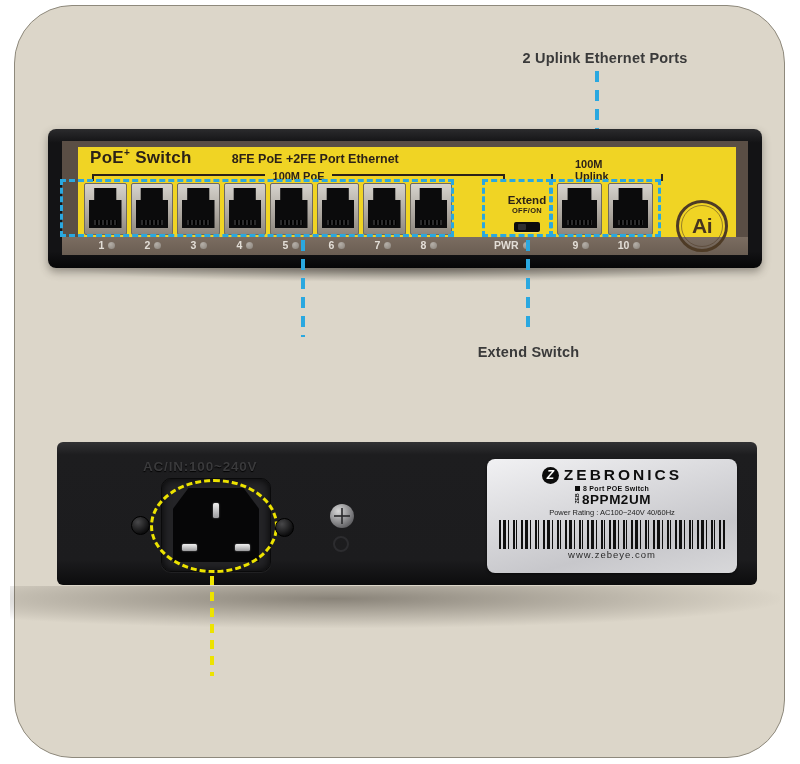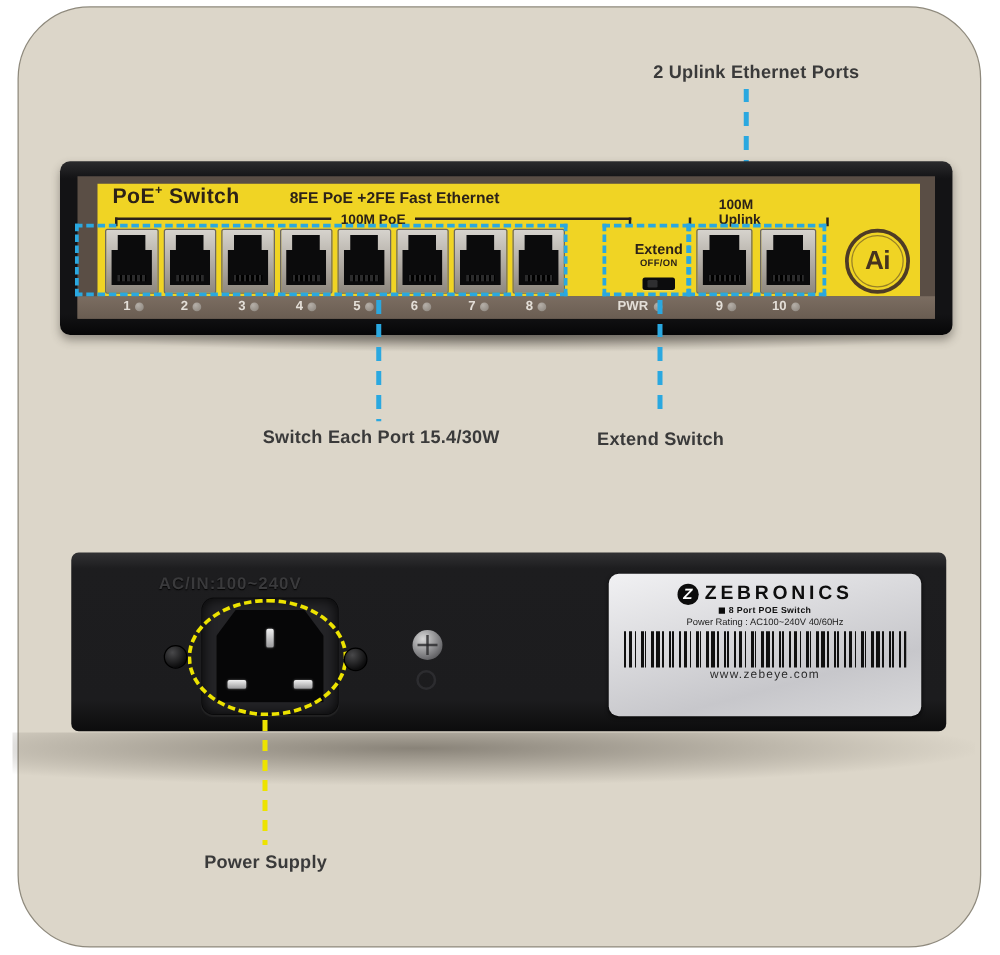--- a/index.html
+++ b/index.html
@@ -56,35 +56,35 @@
   .led { width:7px; height:7px; border-radius:50%;
          background:radial-gradient(circle at 35% 30%,#b5afa8,#8a837b); display:inline-block; }
 
   .extend-block { position:absolute; left:497px; top:194px; width:60px; text-align:center; color:#2c2218; }
   .extend-word { font-size:11.5px; font-weight:700; }
   .extend-onoff { font-size:7.5px; font-weight:700; letter-spacing:.3px; }
   .toggle { width:26px; height:10px; margin:7px auto 0; background:#0c0c0d; border-radius:2px; position:relative;
             box-shadow:0 1px 0 rgba(255,255,255,.25); }
   .toggle::before { content:""; position:absolute; left:4px; top:2px; width:8px; height:6px; background:#2e2e30; border-radius:1px; }
 
-  .ai-logo { position:absolute; left:676px; top:183px; width:52px; height:52px; border-radius:50%;
+  .ai-logo { position:absolute; left:676px; top:200px; width:52px; height:52px; border-radius:50%;
      border:3px solid #4e3b26; display:flex; align-items:center; justify-content:center; }
   .ai-logo::before { content:""; position:absolute; inset:2px; border-radius:50%; border:1.5px solid rgba(78,59,38,.55); }
   .ai-logo span { font-size:21px; font-weight:700; color:#46341f; letter-spacing:-.5px; }
 
   .shadow-front { position:absolute; left:52px; top:266px; width:706px; height:16px;
      background:radial-gradient(ellipse at 50% 10%, rgba(55,50,44,.5), rgba(55,50,44,0) 70%); }
 
   
   .back-bezel { position:absolute; left:57px; top:442px; width:700px; height:143px; border-radius:6px;
      background:linear-gradient(180deg,#323234 0%,#1d1d1f 9%,#1c1c1e 82%,#0c0c0d 100%); }
   .shadow-back { position:absolute; left:10px; top:586px; width:770px; height:42px;
      background:radial-gradient(ellipse at 42% 30%, rgba(92,86,77,.65), rgba(92,86,77,0) 72%); }
 
-  .ac-text { position:absolute; left:127px; top:459px; color:#3a3a3c; font-size:13.5px; font-weight:700;
+  .ac-text { position:absolute; left:143px; top:459px; color:#3a3a3c; font-size:13.5px; font-weight:700;
      letter-spacing:.8px; text-shadow:0 1px 1px rgba(0,0,0,.9); }
 
   .inlet { position:absolute; left:161px; top:478px; width:110px; height:94px; background:#242427;
      border-radius:10px; border:1px solid #0a0a0b; box-shadow:inset 0 0 10px rgba(0,0,0,.9), 0 1px 1px rgba(120,120,120,.15); }
   .inlet-recess { position:absolute; left:11px; right:11px; top:9px; bottom:9px; background:#060607;
      clip-path:polygon(18% 0,82% 0,100% 28%,100% 100%,0 100%,0 28%); }
   .pin { position:absolute; background:linear-gradient(180deg,#f0f0f0,#9b9b9d); border-radius:1.5px;
      box-shadow:0 0 2px rgba(255,255,255,.4); }
   .pin.top { left:50%; top:24px; width:6px; height:15px; transform:translateX(-50%); }
   .pin.bl { left:20px; bottom:20px; width:15px; height:7px; }
@@ -128,21 +128,21 @@
   <div class="vline-blue" style="left:595px; top:71px; height:109px;"></div>
 
   <div class="shadow-front"></div>
   <div class="front-bezel"></div>
   <div class="front-face"></div>
   <div class="front-yellow"></div>
   <div class="num-strip"></div>
 
   <div class="title-row">
     <div class="sw-title"><span>PoE</span><sup>+</sup><span> Switch</span></div>
-    <div class="sw-subtitle">8FE PoE +2FE Fast Ethernet</div>
+    <div class="sw-subtitle">8FE PoE +2FE Port Ethernet</div>
   </div>
 
   <div class="bracket" style="left:92px; top:168px; width:413px;">
     <div class="bar l"></div>
     <div class="lbl">100M PoE</div>
     <div class="bar r"></div>
   </div>
   <div class="bracket" style="left:551px; top:168px; width:112px;gap:16px;">
     <div class="bar l"></div>
     <div class="lbl">100M Uplink</div>
@@ -223,21 +223,20 @@
         <i class="led"></i>
       </div>
   </div>
 
   <div class="ai-logo">
       <span>Ai</span>
     </div>
 
   <div class="vline-blue" style="left:301px; top:240px; height:97px;"></div>
   <div class="ann" style="left:165px; top:340px; width:280px;">
-    <div>Switch Each Port 15.4/30W</div>
   </div>
   <div class="vline-blue" style="left:526px; top:240px; height:95px;"></div>
   <div class="ann" style="left:446px; top:342px; width:165px;">Extend Switch</div>
 
   <div class="shadow-back"></div>
   <div class="back-bezel"></div>
   <div class="ac-text">AC/IN:100~240V</div>
 
   <div class="inlet">
     <div class="inlet-recess"></div>
@@ -254,20 +253,23 @@
 
   <div class="spec-label">
     <div class="brand-row">
       <div class="zeb-logo">Z</div>
       <div class="brand-name">ZEBRONICS</div>
     </div>
     <div class="product-row">
       <div class="zeb-mark"></div>
       <div class="product-name">8 Port POE Switch</div>
     </div>
+    <div class="model-row">
+      <div class="model-prefix">ZEB</div>
+      <div class="model">8PPM2UM</div>
+    </div>
     <div class="rating">Power Rating : AC100~240V 40/60Hz</div>
     <div class="barcode"></div>
     <div class="site">www.zebeye.com</div>
   </div>
 
   <div class="vline-yellow" style="left:210px; top:576px; height:100px;"></div>
-  <div class="ann" style="left:135px; top:680px; width:155px;">Power Supply</div>
 </div>
 
 </body></html>

